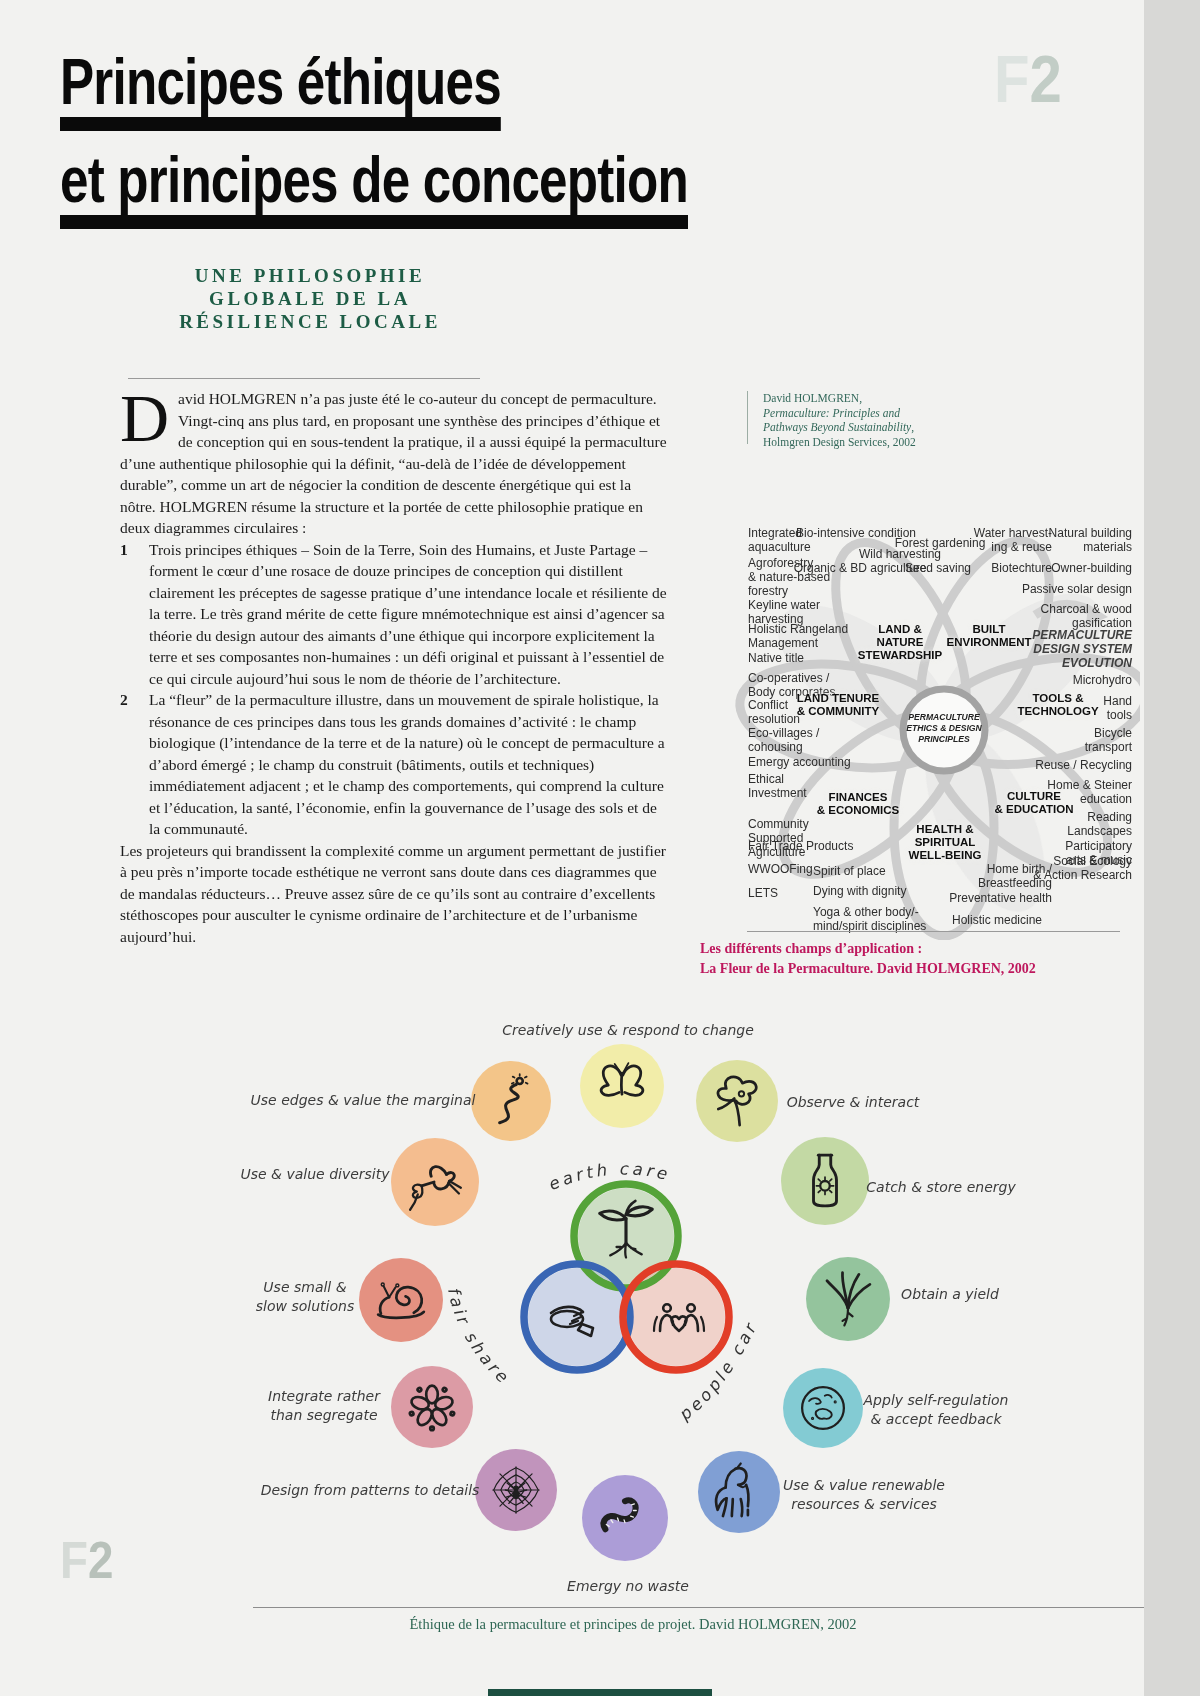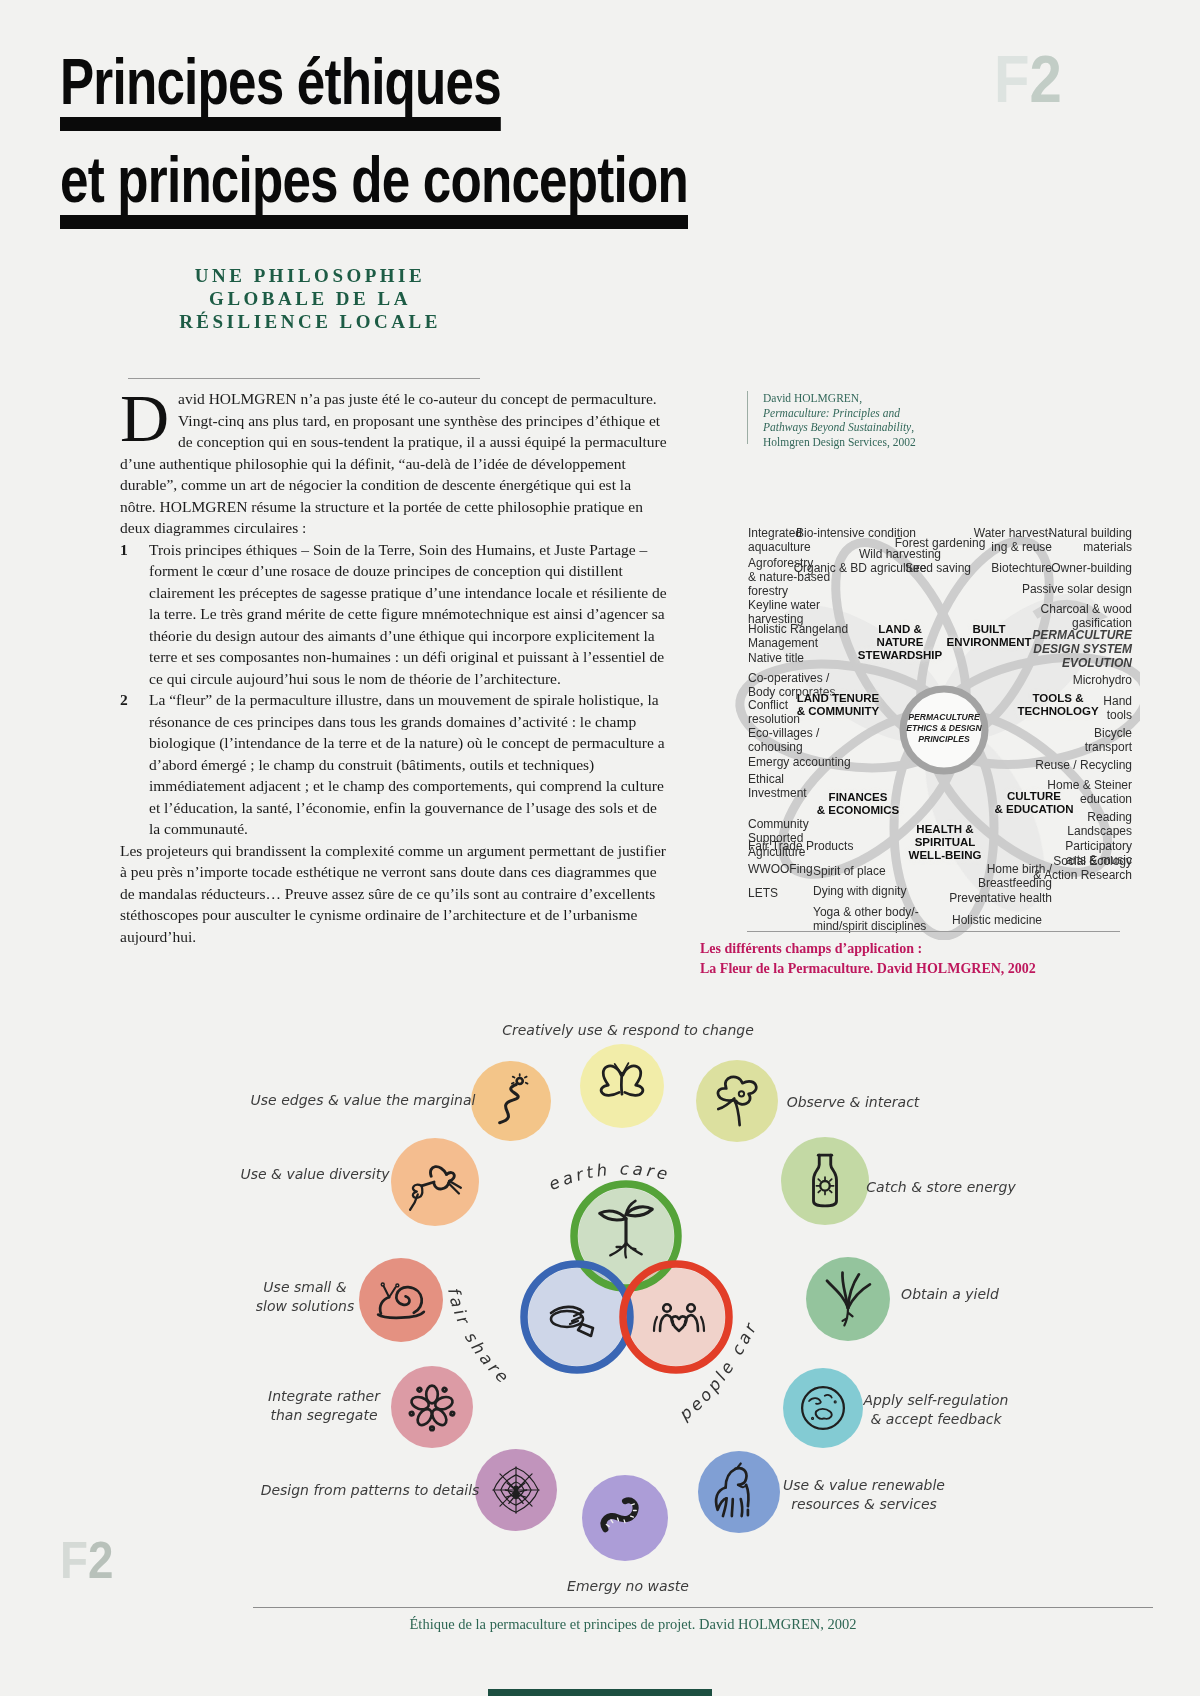--- a/index.html
+++ b/index.html
@@ -1,17 +1,17 @@
 <!DOCTYPE html>
 <html><head>
 <meta charset="utf-8">
 <style>
   html,body{margin:0;padding:0;background:#d8d8d6;}
-  .page{position:relative;width:1200px;height:1696px;background:#f2f2f0;overflow:hidden;
-        font-family:"Liberation Serif",serif;}
+  .page{position:relative;width:1108px;height:1696px;background:#f2f2f0;overflow:hidden;
+        font-family:"Liberation Serif",serif;padding-left:36px;}
 
   
   .title-wrap{position:absolute;left:60px;top:50px;transform:scaleX(.8);transform-origin:left top;}
   .title-line{display:table;font-family:"Liberation Sans",sans-serif;font-weight:700;font-size:64px;
         letter-spacing:-1px;color:#0a0a0a;line-height:1;padding-bottom:3px;border-bottom:14px solid #0a0a0a;
         margin-bottom:17px;white-space:nowrap;}
   .corner-tag{position:absolute;font-family:"Liberation Sans",sans-serif;font-weight:700;
         transform:scaleX(.88);transform-origin:left top;line-height:1;white-space:nowrap;}
   .corner-tag.top{left:994px;top:46px;font-size:66px;}
   .corner-tag.bottom{left:60px;top:1534px;font-size:52px;}

